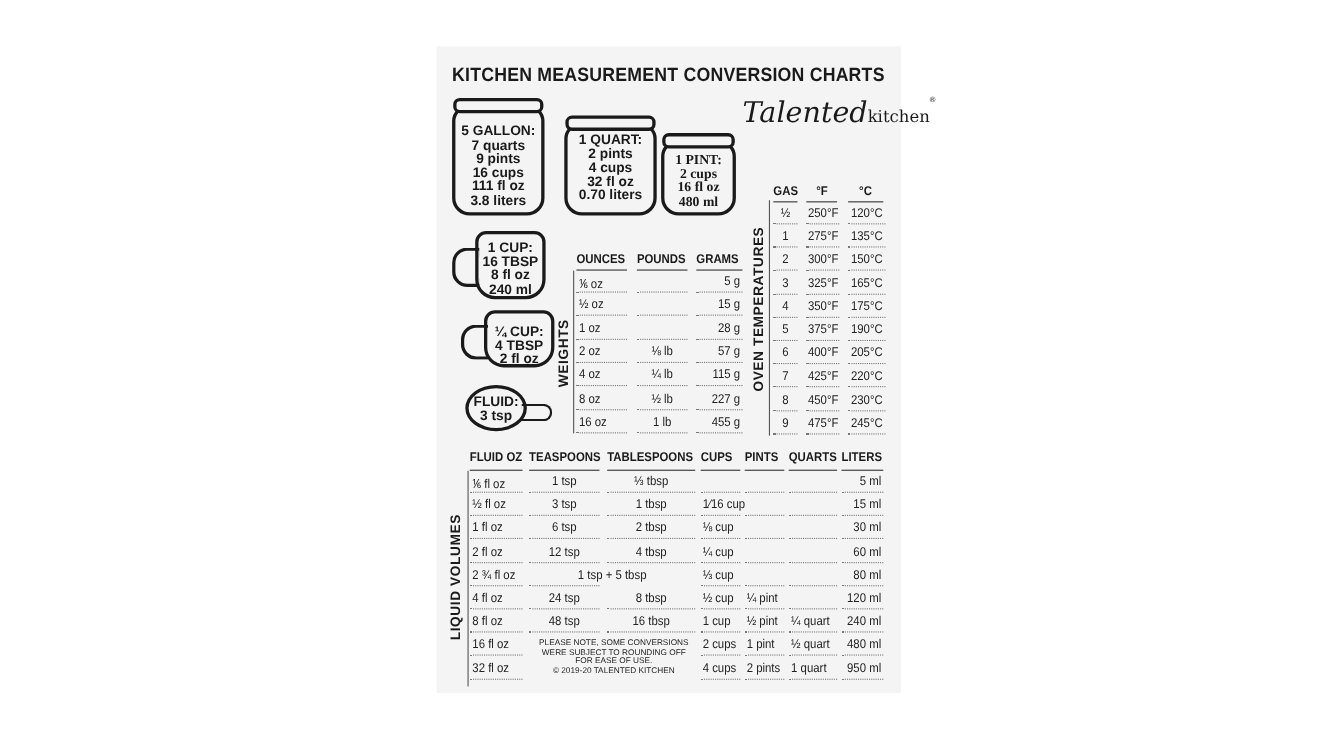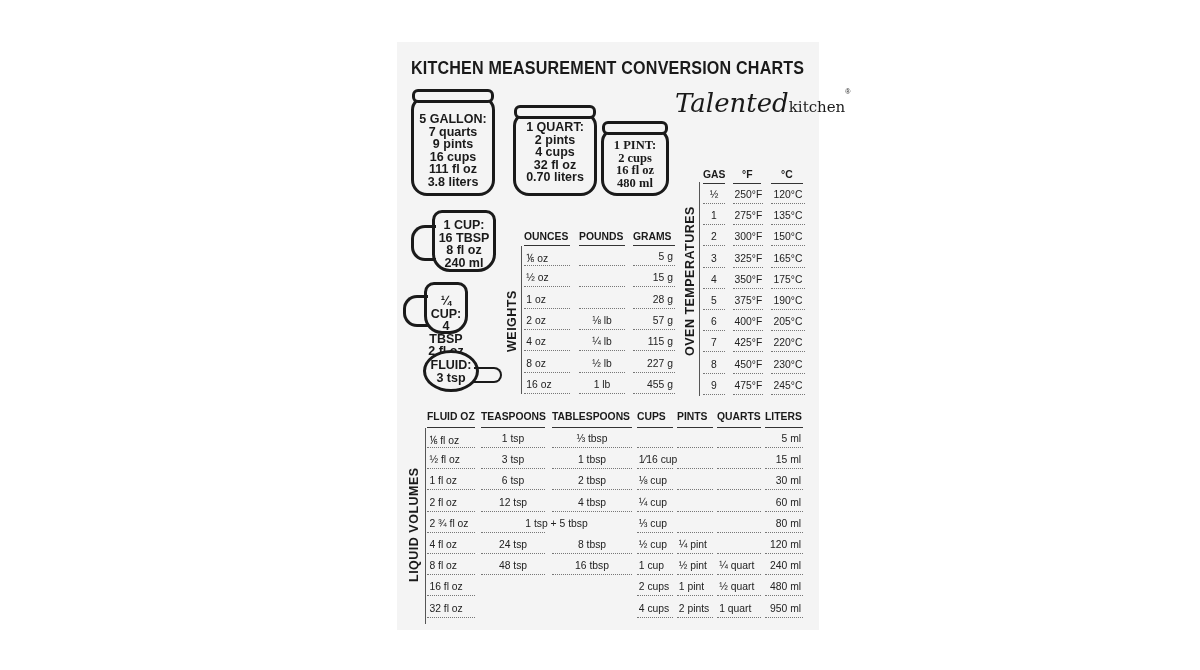--- a/index.html
+++ b/index.html
@@ -70,21 +70,21 @@
   <div class="mug" style="left:35px;top:168px;width:64px;height:62px;">
     <div class="handle" style="top:12px;height:30px;"></div>
     <div style="padding-top:6px;">
       <div>1 CUP:</div>
       <div>16 TBSP</div>
       <div>8 fl oz</div>
       <div>240 ml</div>
     </div>
   </div>
 
-  <div class="mug" style="left:27px;top:240px;width:44px;height:52px;">
+  <div class="mug" style="left:43px;top:240px;width:64px;height:52px;">
     <div class="handle" style="top:10px;height:26px;"></div>
     <div style="padding-top:10px;">
       <div>¼ CUP:</div>
       <div>4 TBSP</div>
       <div>2 fl oz</div>
     </div>
   </div>
 
   <div class="spoon" style="left:26px;top:308px;width:56px;height:42px;">
     <div class="stem"></div>
@@ -127,20 +127,26 @@
       <div class="hdr" style="left:240px;top:368px;">CUPS</div>
       <div class="hdr-ul" style="left:240px;top:385px;width:36px;"></div>
       <div class="hdr" style="left:280px;top:368px;">PINTS</div>
       <div class="hdr-ul" style="left:280px;top:385px;width:36px;"></div>
       <div class="hdr" style="left:320px;top:368px;">QUARTS</div>
       <div class="hdr-ul" style="left:320px;top:385px;width:44px;"></div>
       <div class="hdr" style="left:368px;top:368px;">LITERS</div>
       <div class="hdr-ul" style="left:368px;top:385px;width:38px;"></div>
     </div>
   <div id="liquid-rows"></div>
+  <div class="note" style="left:86px;top:538px;width:150px;">
+    <div>PLEASE NOTE, SOME CONVERSIONS</div>
+    <div>WERE SUBJECT TO ROUNDING OFF</div>
+    <div>FOR EASE OF USE.</div>
+    <div>© 2019-20 TALENTED KITCHEN</div>
+  </div>
 <div class="" style="position:absolute;left:0;top:0;">
       <div class="cell" style="left:127px;top:208px;width:46px;text-align:left;">⅙ oz</div>
       <div class="dash" style="left:127px;top:223px;width:46px;"></div>
       <div class="cell" style="left:182px;top:208px;width:46px;text-align:center;"></div>
       <div class="dash" style="left:182px;top:223px;width:46px;"></div>
       <div class="cell" style="left:236px;top:208px;width:42px;text-align:right;">5 g</div>
       <div class="dash" style="left:236px;top:223px;width:42px;"></div>
     </div>
     <div class="" style="position:absolute;left:0;top:0;">
       <div class="cell" style="left:127px;top:229.3px;width:46px;text-align:left;">½ oz</div>

